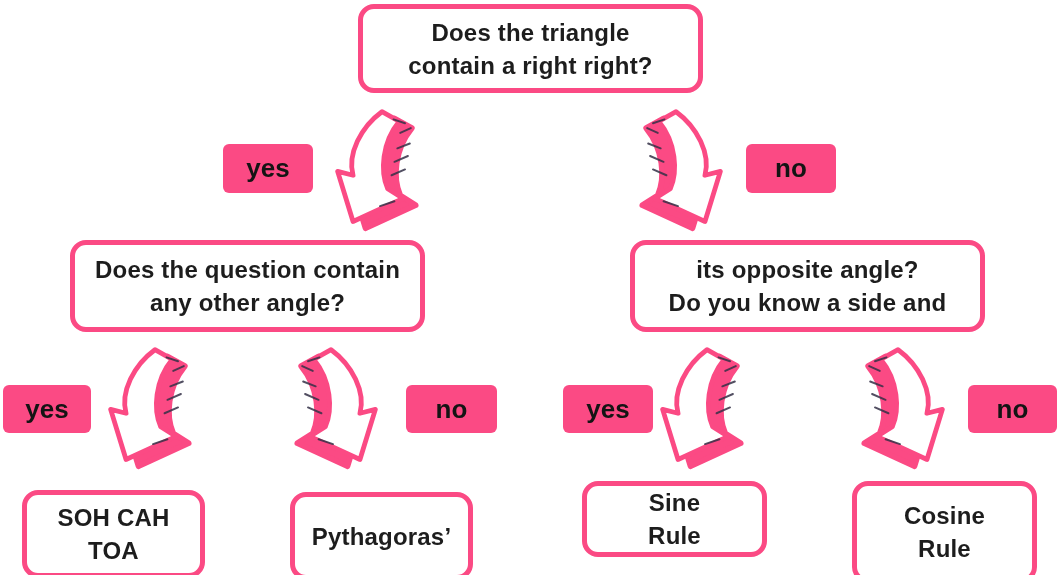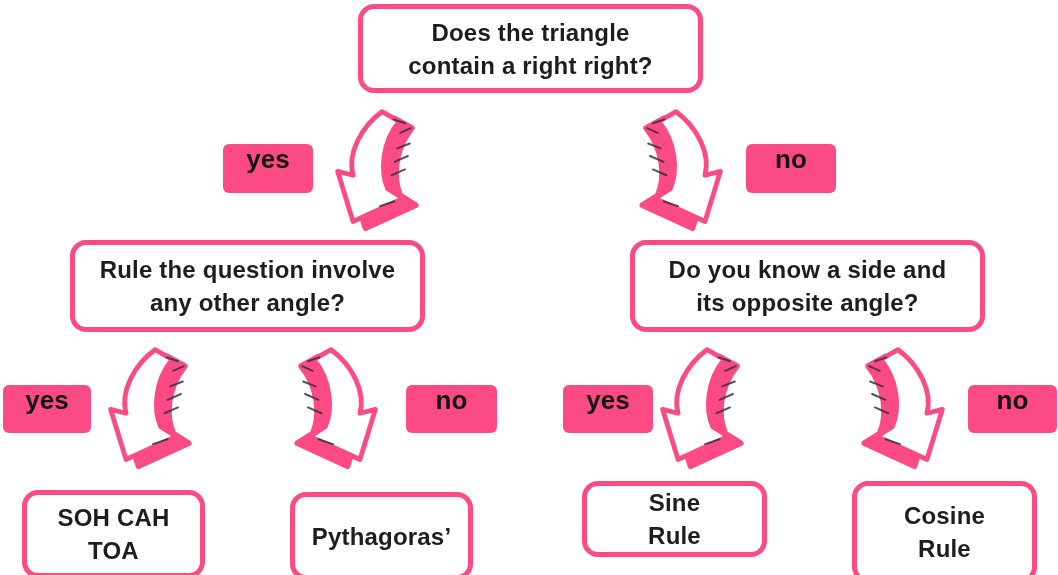--- a/index.html
+++ b/index.html
@@ -22,21 +22,21 @@
     color:#1d1d1d;
     font-weight:700;
     font-size:24px;line-height:33px;
     letter-spacing:.2px;
   }
   .tag{
     position:absolute;
     box-sizing:border-box;
     background:#FB4A84;
     border-radius:6px;
-    display:flex;align-items:flex-start;justify-content:center;
+    display:flex;align-items:center;justify-content:center;
     color:#141414;
     font-weight:700;
     font-size:26px;
   }
   .arrow{position:absolute;}
   .arr-shadow{fill:#FB4A84;stroke:#FB4A84;stroke-width:6;stroke-linejoin:round;}
   .arr-face{fill:#ffffff;stroke:#FB4A84;stroke-width:5;stroke-linejoin:round;}
   .arr-hatch path{stroke:#343046;stroke-width:2;fill:none;opacity:.85;stroke-linecap:round;}
 </style>
 </head>
@@ -78,26 +78,26 @@
           <path d="M71 30 l11 -5"></path>
           <path d="M68 46 l13 -5"></path>
         <path d="M65 60 l14 -6"></path>
           <path d="M62 74 l14 -6"></path>
           <path d="M50 106 l15 -5"></path>
       </g>
     </g>
   </svg>
 
   <div class="qbox" style="left:70px;top:240px;width:355px;height:92px">
-    <span>Rule the question involve</span>
+    <span>Does the question contain</span>
     <span>any other angle?</span>
   </div>
   <div class="qbox" style="left:630px;top:240px;width:355px;height:92px">
+    <span>its opposite angle?</span>
     <span>Do you know a side and</span>
-    <span>its opposite angle?</span>
   </div>
 
   <div class="tag" style="left:3px;top:385px;width:88px;height:48px">
     <span>yes</span>
   </div>
   <div class="tag" style="left:406px;top:385px;width:91px;height:48px">
     <span>no</span>
   </div>
   <div class="tag" style="left:563px;top:385px;width:90px;height:48px">
     <span>yes</span>

